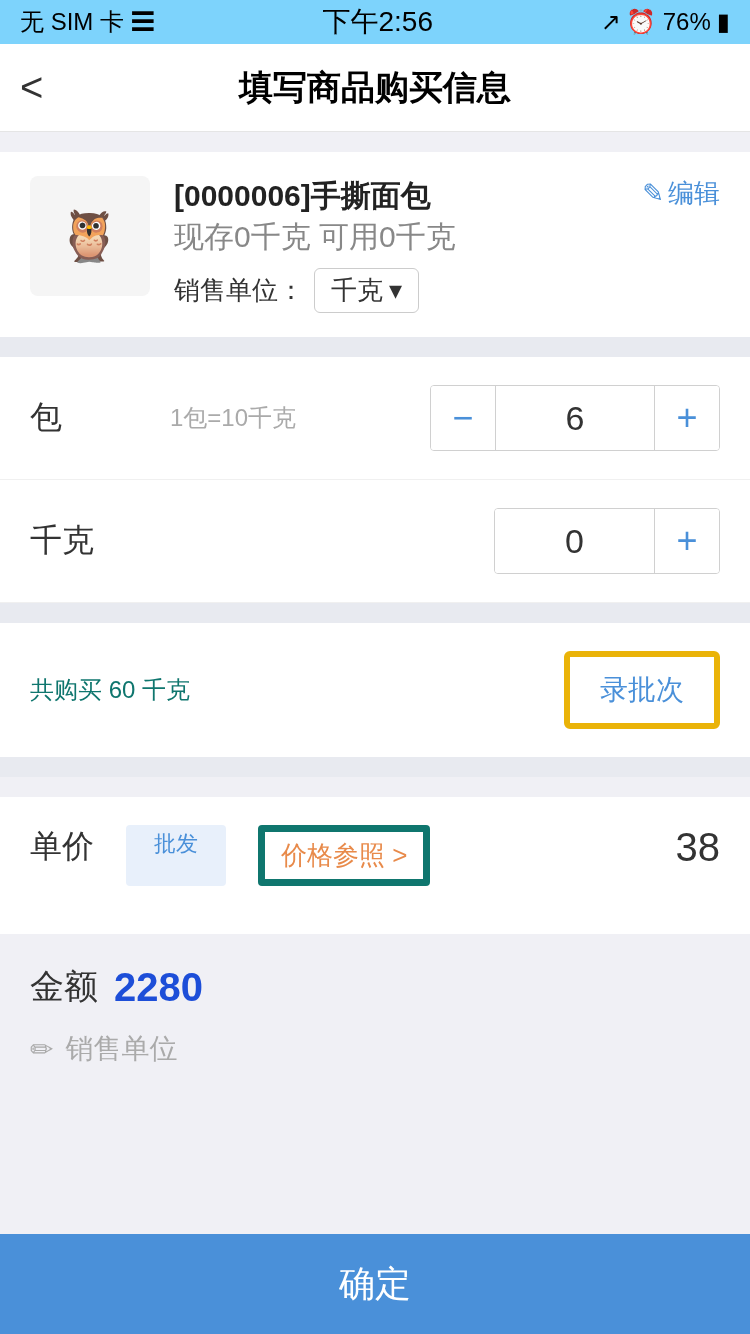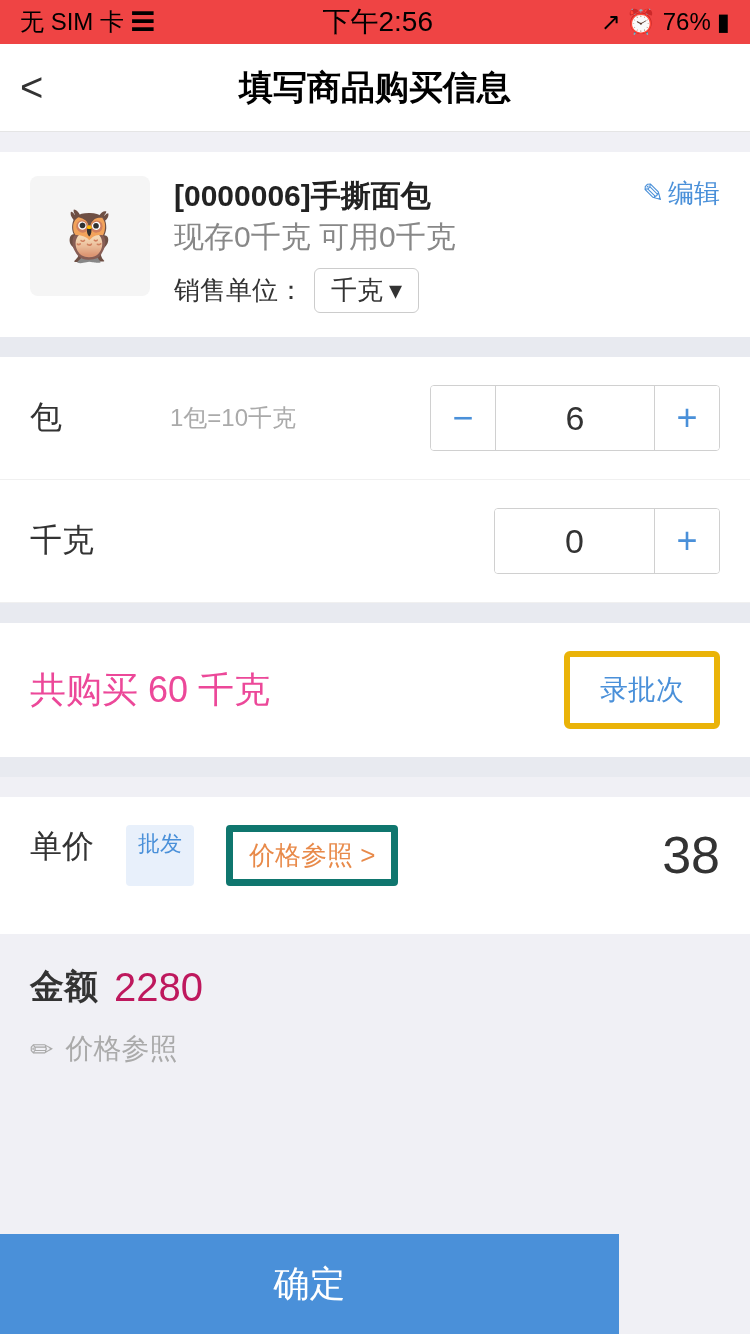--- a/index.html
+++ b/index.html
@@ -7,21 +7,21 @@
     body {
       font-family: -apple-system, "PingFang SC", "Helvetica Neue", Arial, sans-serif;
       width: 750px;
       min-height: 1334px;
       background: #f0f0f5;
       font-size: 28px;
     }
     
     .status-bar {
       height: 44px;
-      background: #ef4444;
+      background: #7dd3fc;
       display: flex;
       align-items: center;
       justify-content: space-between;
       padding: 0 20px;
       font-size: 24px;
       color: #000;
     }
     .status-left { display: flex; align-items: center; gap: 8px; }
     .status-center { font-size: 28px; font-weight: 500; }
     .status-right { display: flex; align-items: center; gap: 6px; font-size: 24px; }
@@ -175,22 +175,22 @@
     }
     
     .total-row {
       background: #fff;
       display: flex;
       align-items: center;
       justify-content: space-between;
       padding: 28px 30px;
     }
     .total-text {
-      font-size: 36px;
-      color: #ec4899;
+      font-size: 24px;
+      color: #0f766e;
     }
     .record-batch-btn {
       border: 6px solid #eab308;
       color: #4a90d9;
       font-size: 28px;
       padding: 14px 30px;
       border-radius: 6px;
       background: #fff;
       cursor: pointer;
     }
@@ -206,57 +206,57 @@
       margin-bottom: 20px;
     }
     .price-label {
       font-size: 32px;
       color: #333;
     }
     .batch-badge {
       background: #e8f0fb;
       color: #4a90d9;
       font-size: 22px;
-      padding: 4px 12px;
+      padding: 4px 28px;
       border-radius: 4px;
     }
     .price-ref-btn {
       border: 7px solid #0f766e;
       color: #e88a4a;
       font-size: 26px;
       padding: 6px 16px;
       border-radius: 4px;
       background: #fff;
       cursor: pointer;
       display: flex;
       align-items: center;
       gap: 4px;
     }
     .price-value {
       margin-left: auto;
-      font-size: 52px;
+      font-size: 40px;
       color: #333;
       font-weight: 500;
     }
     .amount-row {
       display: flex;
       align-items: center;
       gap: 16px;
       margin-bottom: 20px;
     }
     .amount-label {
       font-size: 34px;
       color: #333;
-      font-weight: 700;
+      font-weight: 400;
       text-align: right;
     }
     .amount-value {
       font-size: 40px;
-      color: #be185d;
-      font-weight: 400;
+      color: #1d4ed8;
+      font-weight: 700;
     }
     .remark-row {
       display: flex;
       align-items: center;
       gap: 12px;
       padding-bottom: 20px;
     }
     .remark-text {
       font-size: 28px;
       color: #aaa;
@@ -269,21 +269,21 @@
     .bottom-area {
       background: #f0f0f5;
       flex: 1;
       min-height: 400px;
     }
     
     .confirm-btn {
       position: fixed;
       bottom: 0;
       left: 0;
-      width: 619px;
+      width: 750px;
       height: 100px;
       background: #4a90d9;
       color: #fff;
       font-size: 36px;
       border: none;
       cursor: pointer;
       display: flex;
       align-items: center;
       justify-content: center;
     }
@@ -372,19 +372,19 @@
   </div>
 </div>
 
 <div style="background:#f0f0f5; padding: 30px 30px 0 30px;">
   <div class="amount-row">
     <span class="amount-label">金额</span>
     <span class="amount-value">2280</span>
   </div>
   <div class="remark-row">
     <span class="pencil-icon">✏</span>
-    <span class="remark-text">价格参照</span>
+    <span class="remark-text">销售单位</span>
   </div>
 </div>
 
 <div class="bottom-area"></div>
 
 <button class="confirm-btn">确定</button>
 
 </body></html>

